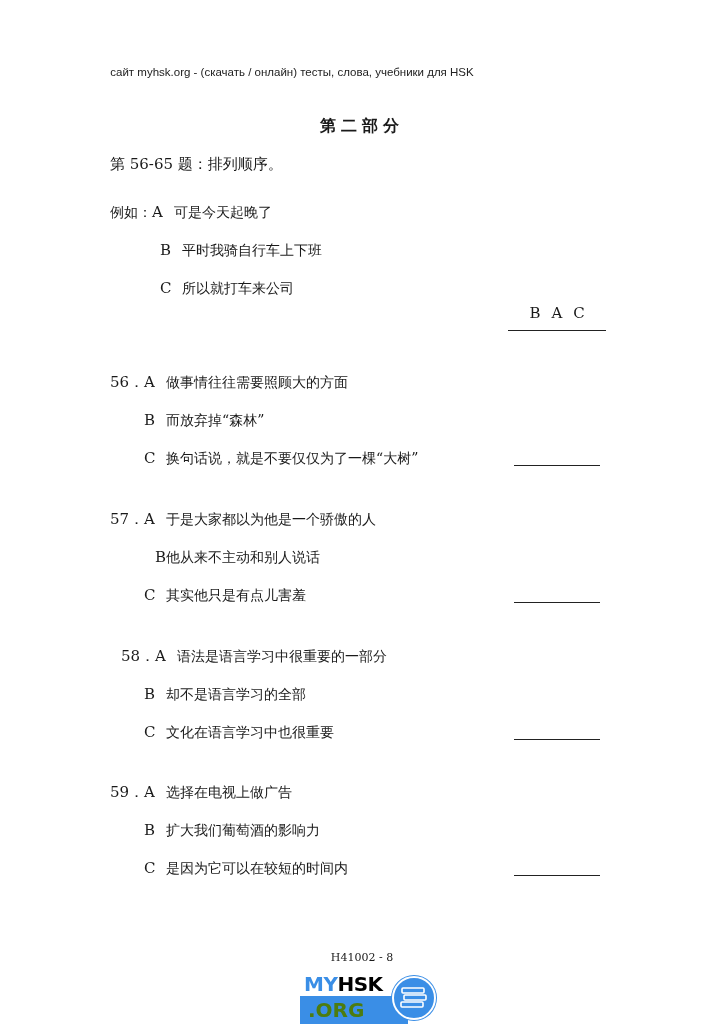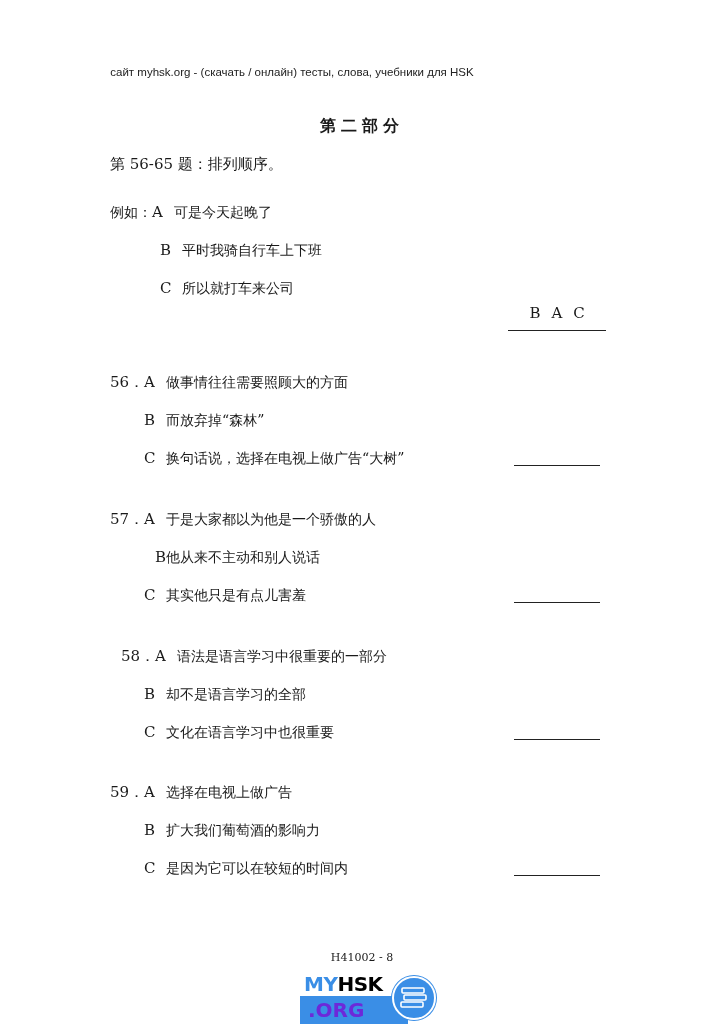--- a/index.html
+++ b/index.html
@@ -17,21 +17,21 @@
   .example-answer { position:absolute; left:508px; top:278px; width:98px; text-align:center;
                     font-size:15px; border-bottom:1.3px solid #222; padding-bottom:8px; letter-spacing:0;margin-top:26px; }
   .example-answer span { display:inline-block; width:22px; text-align:center; }
   .page-num { position:absolute; left:0; top:951px; width:724px; text-align:center; font-size:11px; }
   .logo { position:absolute; left:300px; top:972px; width:136px; height:52px; }
   .logo .bar { position:absolute; left:0; top:24px; width:108px; height:28px; background:#3a8ee6; }
   .logo .my { position:absolute; left:4px; top:0; font-family:"DejaVu Sans", sans-serif;
               font-weight:bold; font-size:20px; line-height:24px; color:#3a8ee6; letter-spacing:-0.5px; }
   .logo .my .hsk { color:#000000; }
   .logo .org { position:absolute; left:8px; top:25px; font-family:"DejaVu Sans", sans-serif;
-               font-weight:bold; font-size:20px; line-height:26px; color:#6d28d9; }
+               font-weight:bold; font-size:20px; line-height:26px; color:#4d7c0f; }
   .logo .circle { position:absolute; left:92px; top:4px; width:40px; height:40px; border-radius:50%;
                   background:#3a8ee6; border:2px solid #ffffff; box-shadow:0 0 0 1px #3a8ee6; }
   .logo .circle svg { position:absolute; left:6px; top:8px; }
 </style>
 </head>
 <body>
 
 <div class="site-banner">сайт myhsk.org - (скачать / онлайн) тесты, слова, учебники для HSK</div>
 <div class="section-title">第二部分</div>
 <div class="instruction">第 56-65 题：排列顺序。</div>
@@ -49,21 +49,21 @@
   <span>B</span><span>A</span><span>C</span>
 </div>
 
 <div class="line" style="left:110px; top:373px;">
   <span class="num" style="width:34px;">56．</span><span class="letter">A</span><span>做事情往往需要照顾大的方面</span>
 </div>
 <div class="line" style="left:144px; top:411px;">
   <span class="letter">B</span><span>而放弃掉“森林”</span>
 </div>
 <div class="line" style="left:144px; top:449px;">
-  <span class="letter">C</span><span>换句话说，选择在电视上做广告“大树”</span>
+  <span class="letter">C</span><span>换句话说，就是不要仅仅为了一棵“大树”</span>
 </div>
 <div class="answer-blank" style="top:465px;"></div>
 
 <div class="line" style="left:110px; top:510px;">
   <span class="num" style="width:34px;">57．</span><span class="letter">A</span><span>于是大家都以为他是一个骄傲的人</span>
 </div>
 <div class="line" style="left:144px; top:548px;text-align:right;">
   <span class="letter">B</span><span>他从来不主动和别人说话</span>
 </div>
 <div class="line" style="left:144px; top:586px;">

